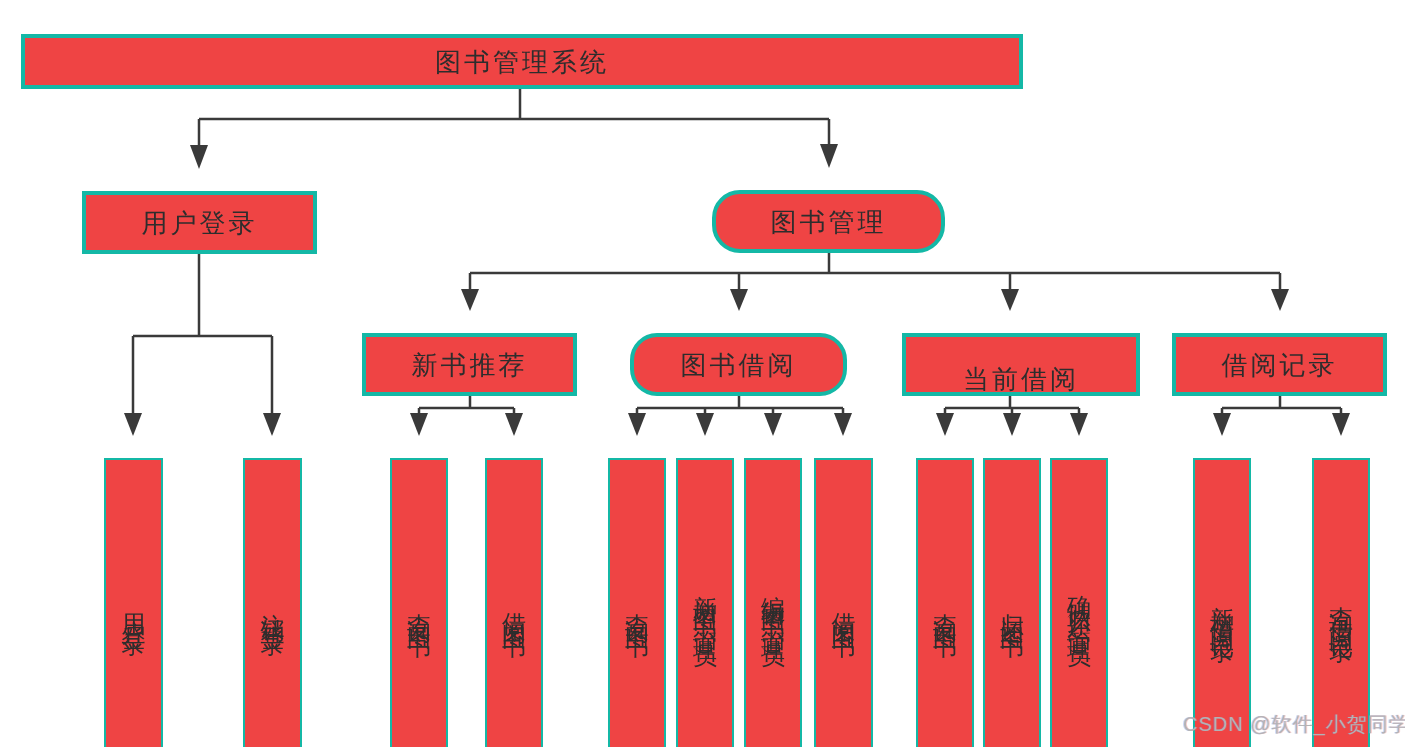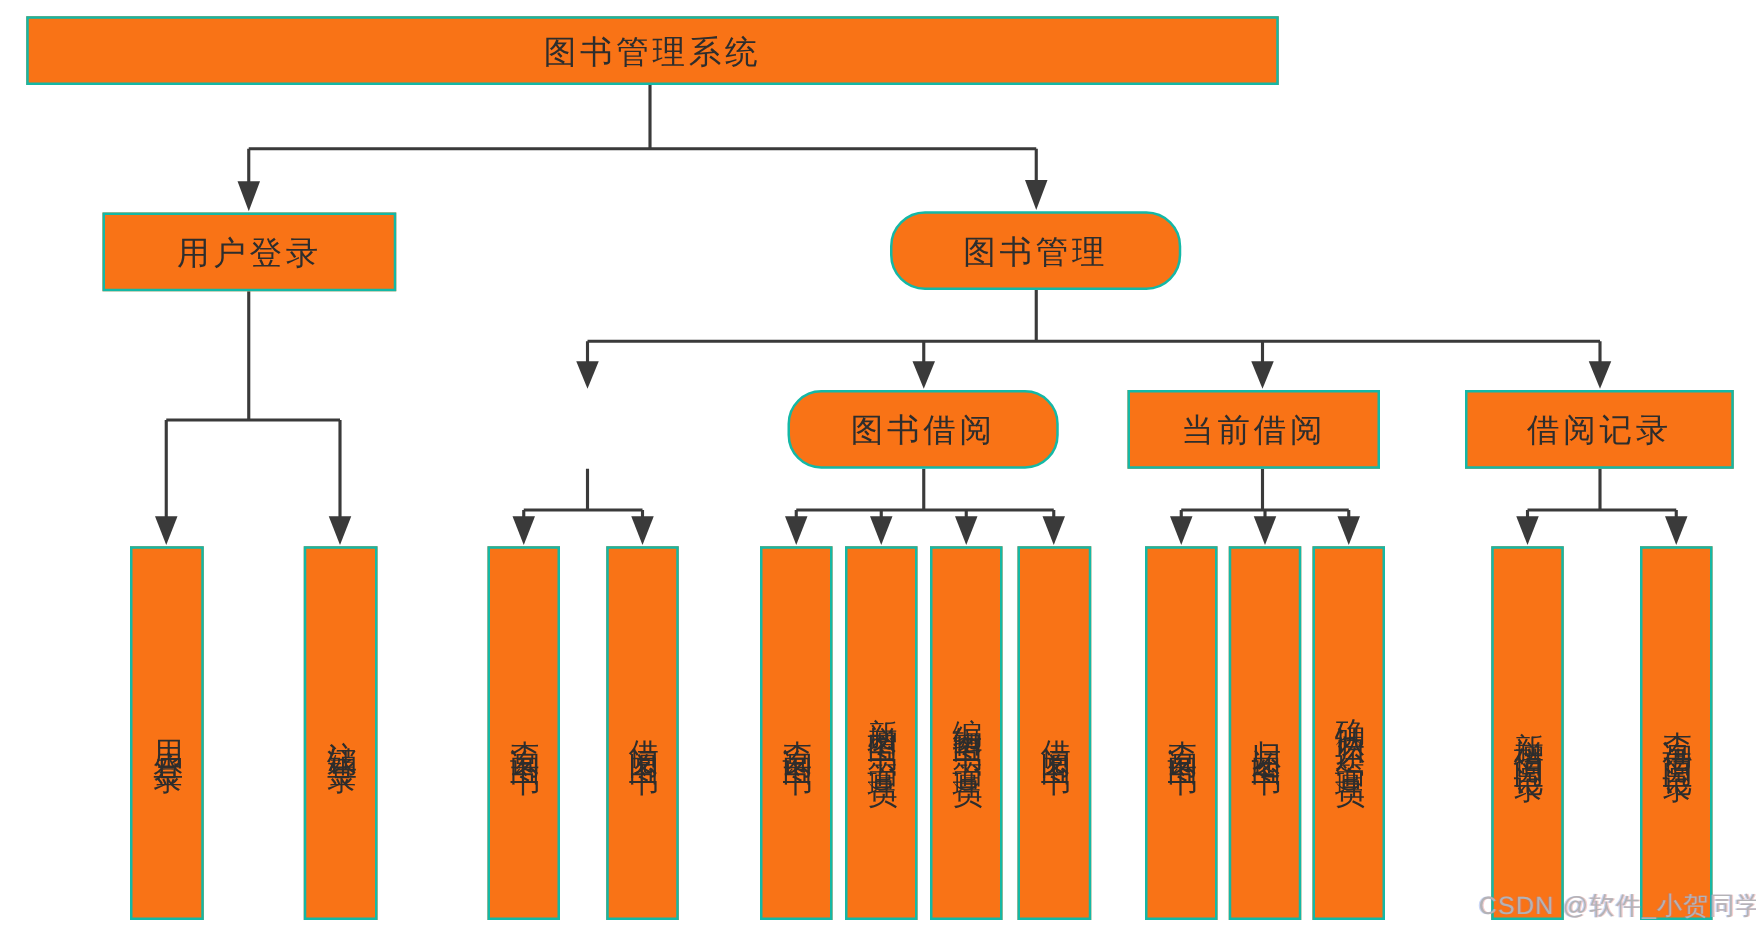--- a/index.html
+++ b/index.html
@@ -13,27 +13,28 @@
   }
   .connectors {
     position: absolute;
     left: 0; top: 0;
     width: 1405px; height: 747px;
     z-index: 1;
   }
   .node {
     position: absolute;
     box-sizing: border-box;
-    background: #f97316;
-    border: 2px solid #14b8a6;
+    background: #ef4444;
+    border: 4px solid #14b8a6;
     display: flex;
     align-items: center;
     justify-content: center;
     color: #2d2d2d;
     z-index: 2;
+    margin-top: 21px;
   }
   .node .hlabel {
     font-size: 26px;
     letter-spacing: 3px;
     white-space: nowrap;
     line-height: 1;
   }
   .leaf { border-width: 2.5px; }
   .leaf .vlabel {
     writing-mode: vertical-rl;
@@ -121,24 +122,27 @@
     <span class="hlabel">图书管理系统</span>
   </div>
 
   <div class="node" style="left:82px; top:170px; width:235px; height:63px;">
     <span class="hlabel">用户登录</span>
   </div>
   <div class="node" style="left:712px; top:169px; width:233px; height:63px;border-radius:28px;">
     <span class="hlabel">图书管理</span>
   </div>
 
+  <div class="node" style="left:362px; top:312px; width:215px; height:63px;">
+    <span class="hlabel">新书推荐</span>
+  </div>
   <div class="node" style="left:630px; top:312px; width:217px; height:63px;border-radius:27px;">
     <span class="hlabel">图书借阅</span>
   </div>
-  <div class="node" style="left:902px; top:312px; width:202px; height:63px;">
+  <div class="node" style="left:902px; top:312px; width:238px; height:63px;align-items:flex-end;">
     <span class="hlabel">当前借阅</span>
   </div>
   <div class="node" style="left:1172px; top:312px; width:215px; height:63px;text-align:center;">
     <span class="hlabel">借阅记录</span>
   </div>
 
   <div class="node leaf" style="left:104px; top:437px; width:59px; height:299px;">
     <span class="vlabel">用户登录</span>
   </div>
   <div class="node leaf" style="left:243px; top:437px; width:59px; height:299px;">

